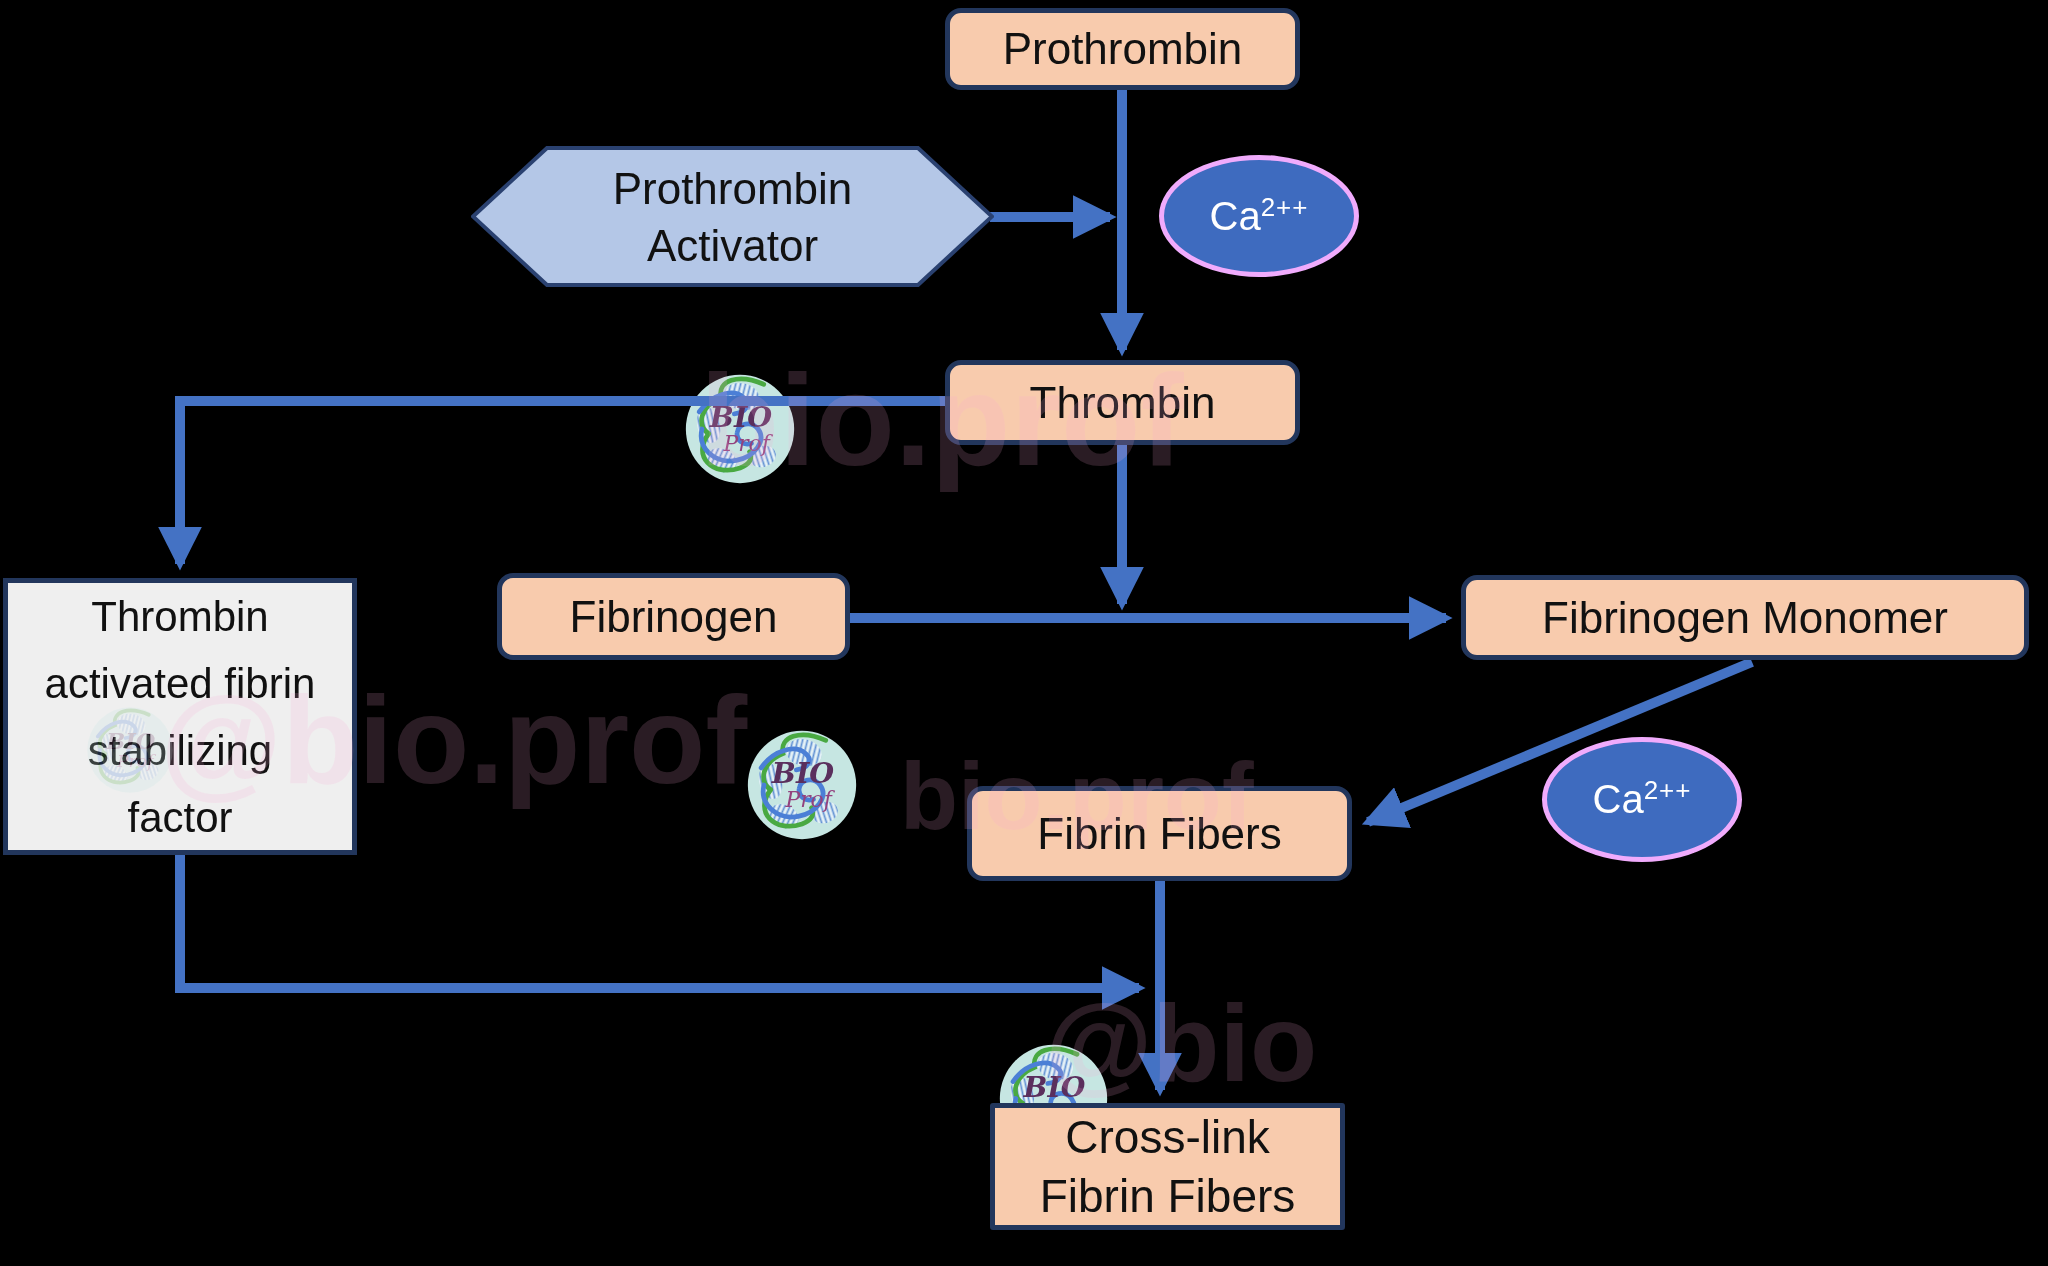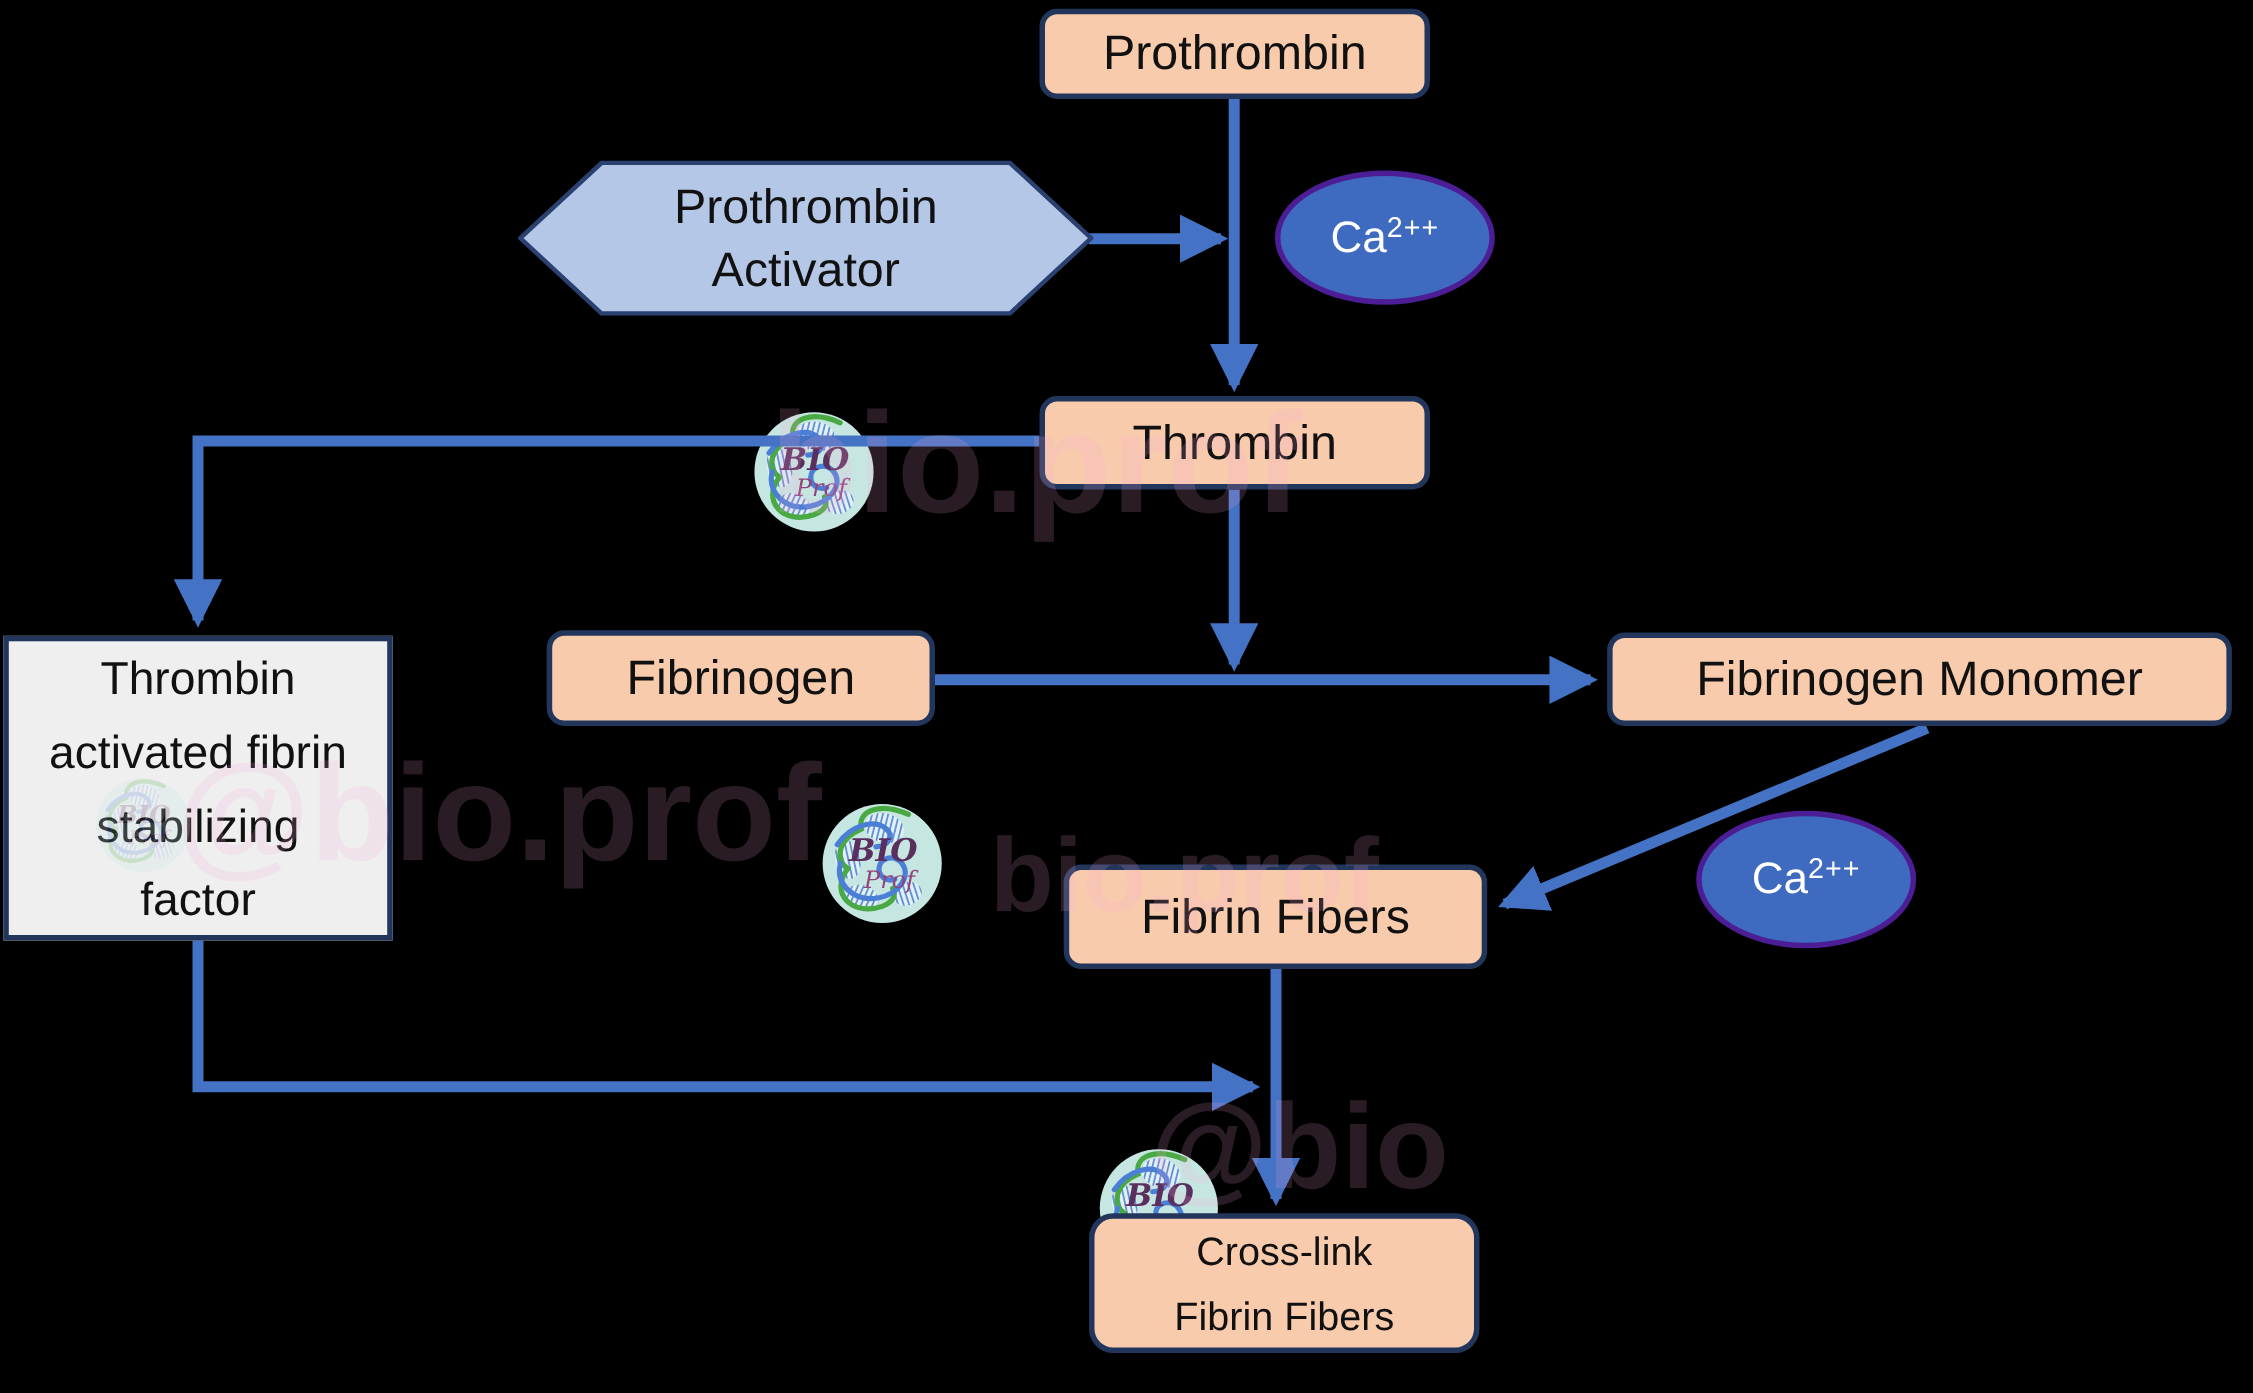--- a/index.html
+++ b/index.html
@@ -7,29 +7,29 @@
     position:relative;width:2048px;height:1266px;background:#000;overflow:hidden;
     font-family:"Liberation Sans",sans-serif;color:#111;
   }
   
   .node{
     position:absolute;box-sizing:border-box;display:flex;flex-direction:column;
     align-items:center;justify-content:center;text-align:center;z-index:3;
   }
   .peach{background:#F8CBAD;border:5px solid #22365C;border-radius:16px;font-size:44px;}
   .grayBox{background:#EFEFEF;border:5px solid #22365C;border-radius:0;font-size:42px;line-height:67px;}
-  .ellipse{background:#3E6BBF;border:5px solid #4c1d95;border-radius:50%;color:#fff;font-size:40px;z-index:3;}
+  .ellipse{background:#3E6BBF;border:5px solid #f0abfc;border-radius:50%;color:#fff;font-size:40px;z-index:3;}
   .ellipse .sup{font-size:26px;position:relative;top:-14px;letter-spacing:1px;}
   .line{display:block;}
   #prothrombin   {left:945px;  top:8px;    width:355px; height:82px;}
   #thrombin      {left:945px;  top:360px;  width:355px; height:85px;}
   #fibrinogen    {left:477px;  top:573px;  width:353px; height:87px;margin-left:20px;}
   #monomer       {left:1461px; top:575px;  width:568px; height:85px;}
   #fibrin-fibers {left:967px;  top:786px;  width:385px; height:95px;}
-  #crosslink     {left:990px;  top:1103px; width:355px; height:127px;border-radius:22px;font-size:36px;line-height:59px;}
+  #crosslink     {left:990px;  top:1103px; width:355px; height:127px;border-radius:3px;font-size:46px;line-height:59px;}
   #stabilizing   {left:3px;    top:578px;  width:354px; height:277px;}
   #ca-top        {left:1159px; top:155px;  width:200px; height:122px;}
   #ca-right      {left:1542px; top:737px;  width:200px; height:125px;}
   
   #activator-shape{position:absolute;left:471px;top:146px;width:523px;height:141px;z-index:3;}
   #activator-text{
     position:absolute;left:475px;top:150px;width:515px;height:133px;z-index:3;
     display:flex;flex-direction:column;align-items:center;justify-content:center;
     text-align:center;font-size:44px;line-height:57px;
   }

